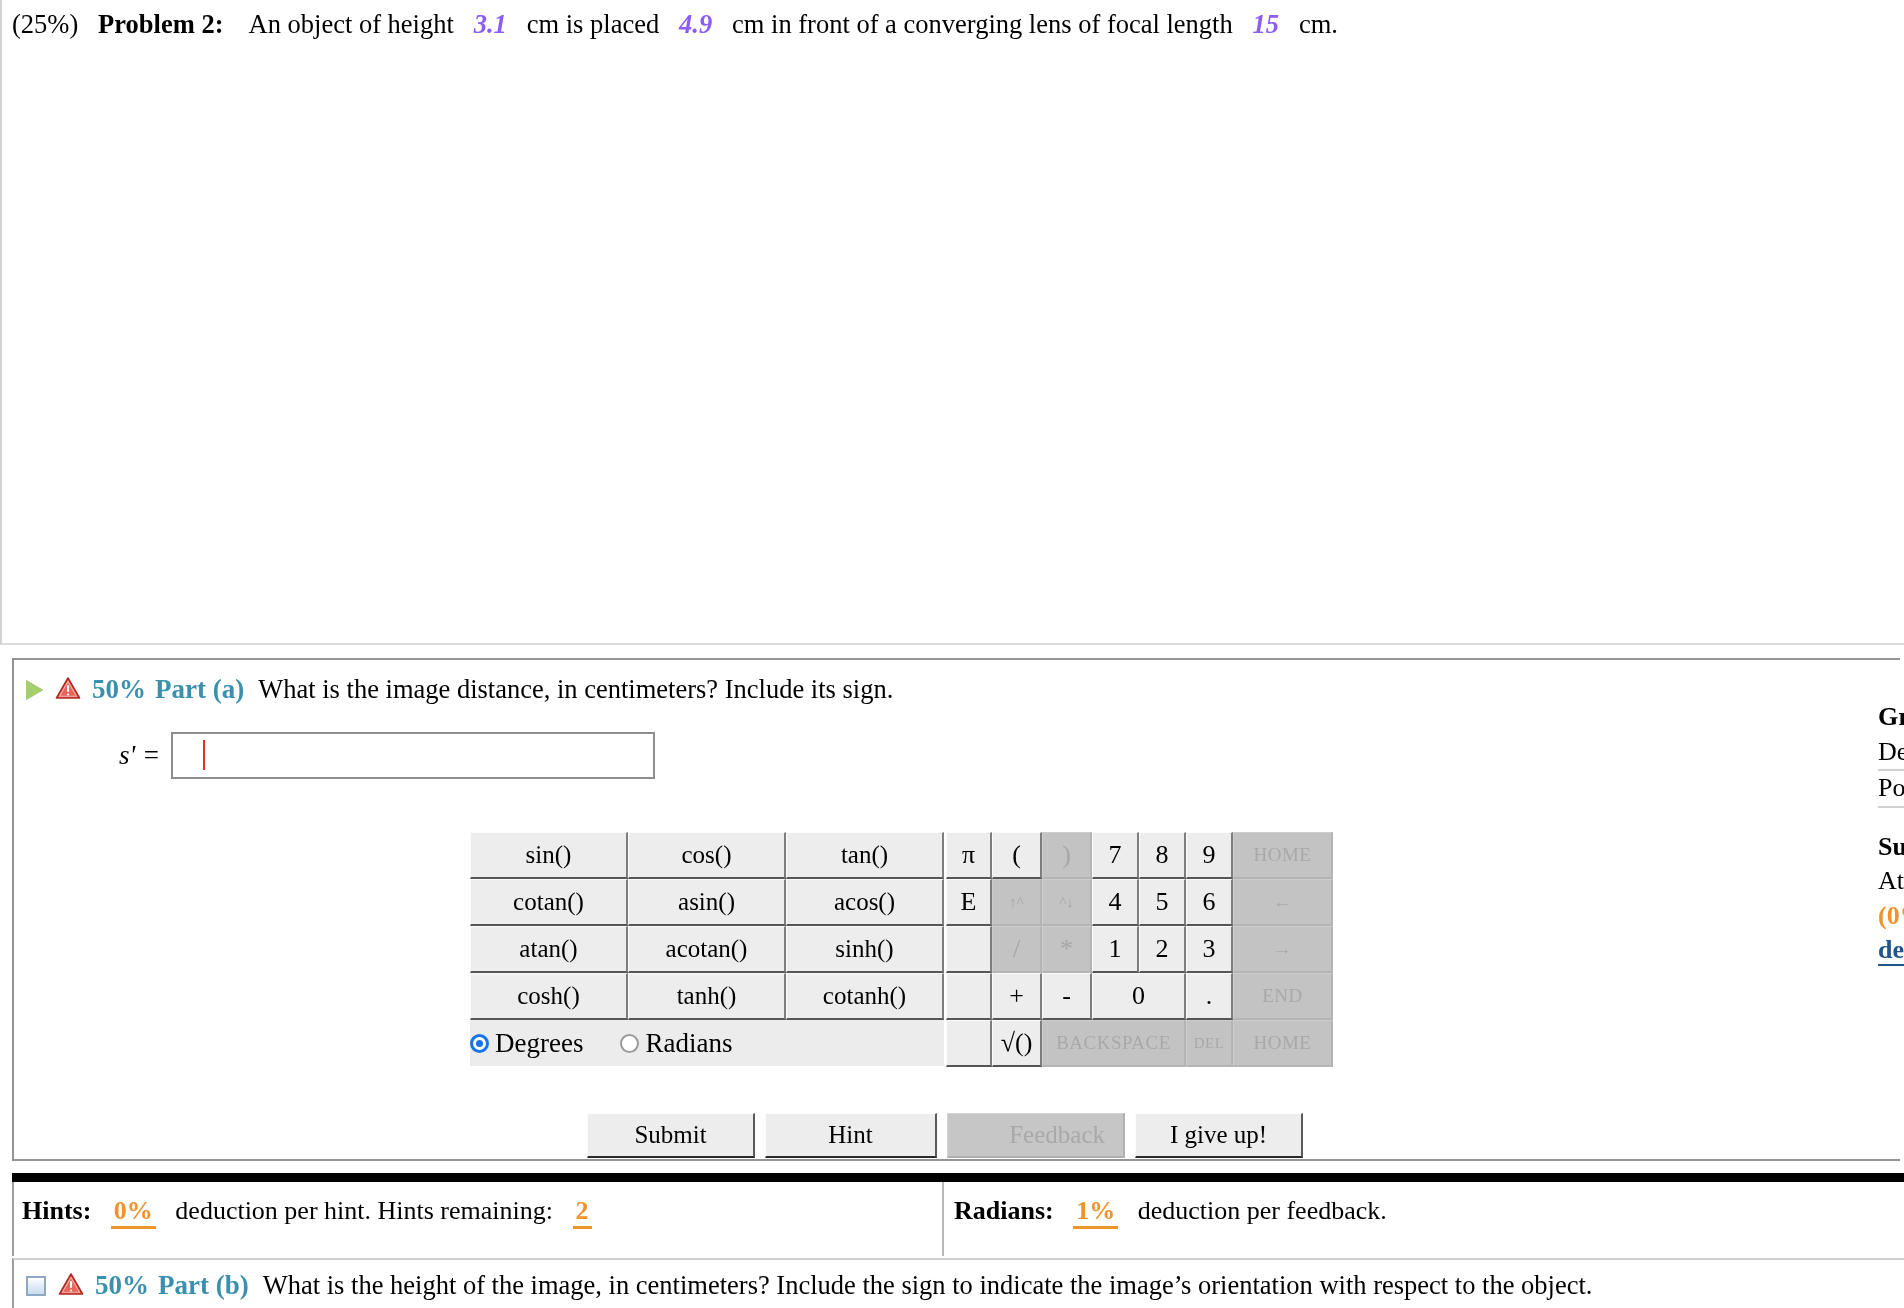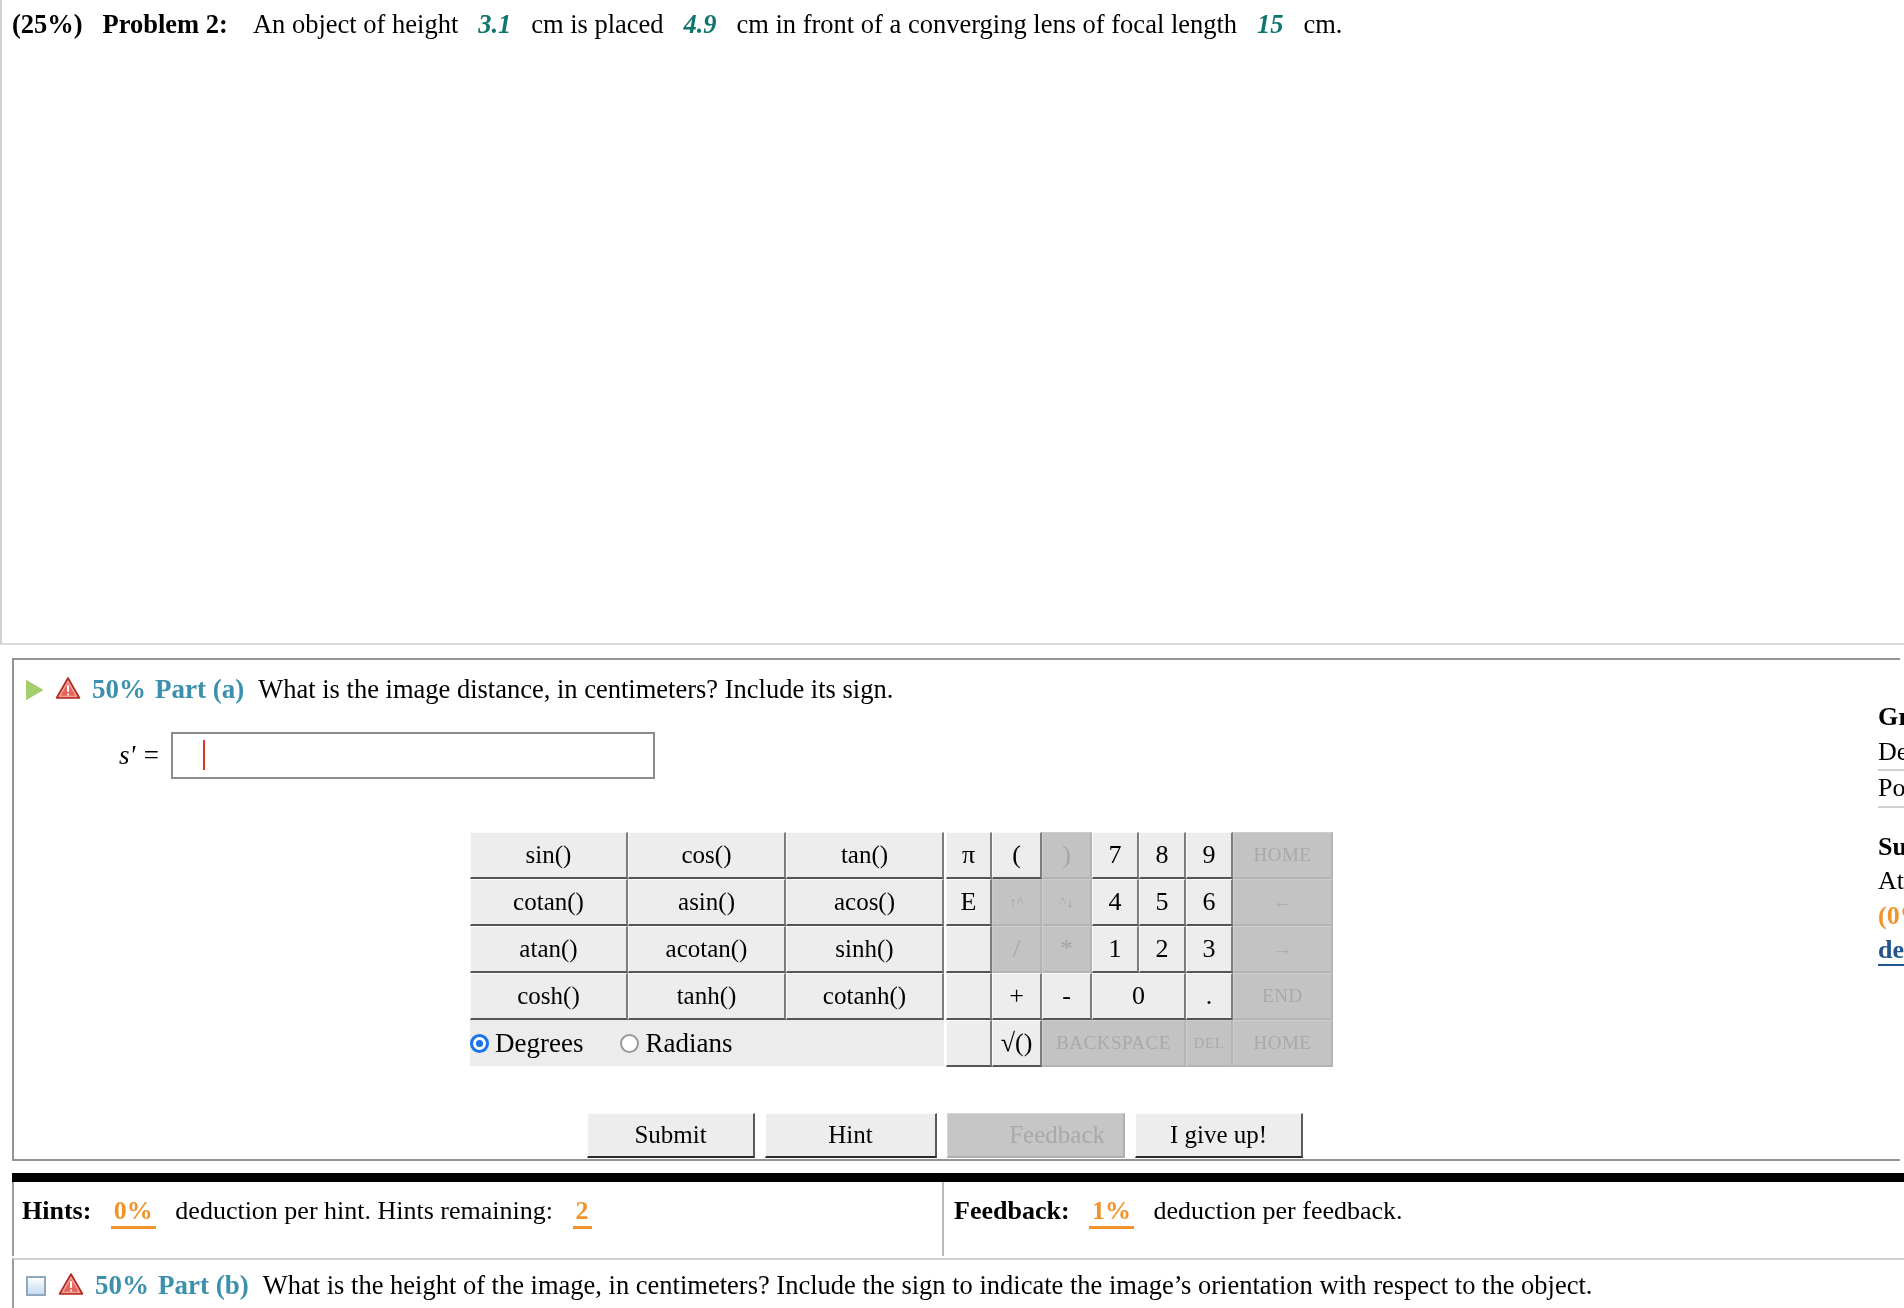--- a/index.html
+++ b/index.html
@@ -29,24 +29,24 @@
     background: #ffffff;
   }
   #problem-statement {
     position: absolute;
     left: 10px;
     top: 8px;
     font-size: 26.5px;
     line-height: 1.28;
     white-space: nowrap;
   }
-  .pct-bold { font-weight: bold; }
+  .pct-bold { font-weight: normal; }
   .prob-label { font-weight: bold; }
   .numval {
-    color: #0f766e;
+    color: #8b5cf6;
     font-style: italic;
     font-weight: bold;
   }
 
   
   #part-a-panel {
     position: absolute;
     left: 12px;
     top: 658px;
     width: 1888px;
@@ -543,21 +543,21 @@
     <span class="lead">Hints:</span>
     <span>&nbsp;</span>
     <span class="orange-u">0%</span>
     <span>&nbsp;</span>
     <span>deduction per hint. Hints remaining:</span>
     <span>&nbsp;</span>
     <span class="orange-u">2</span>
   </div>
   <div id="hints-divider"></div>
   <div id="feedback-cell">
-    <span class="lead">Feedback:</span>
+    <span class="lead">Radians:</span>
     <span>&nbsp;</span>
     <span class="orange-u">1%</span>
     <span>&nbsp;</span>
     <span>deduction per feedback.</span>
   </div>
 </div>
 
 <div id="part-b-panel">
   <div id="part-b-header">
     <span class="collapse-square"></span>

